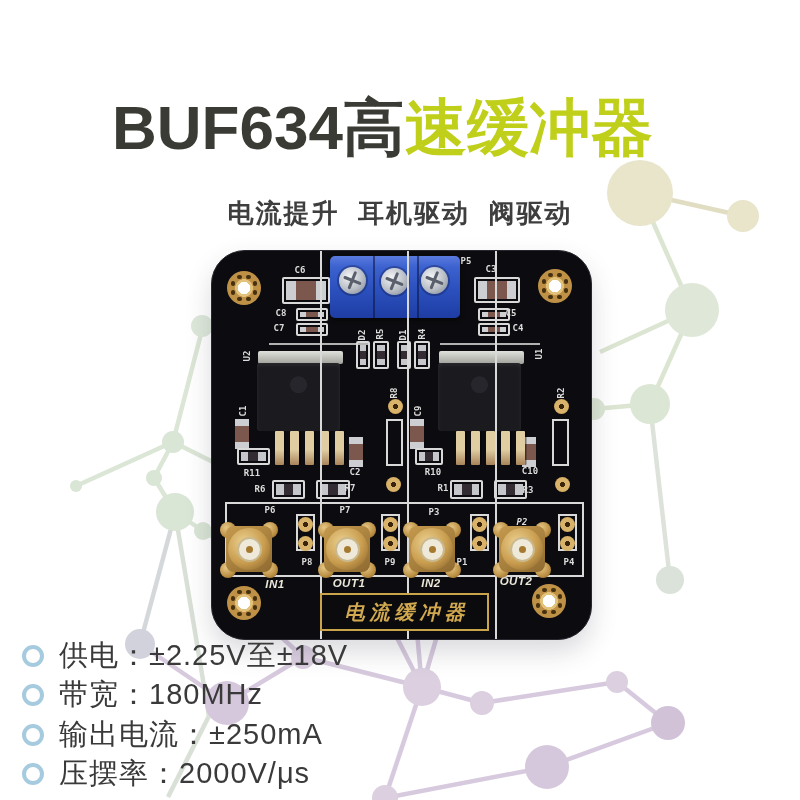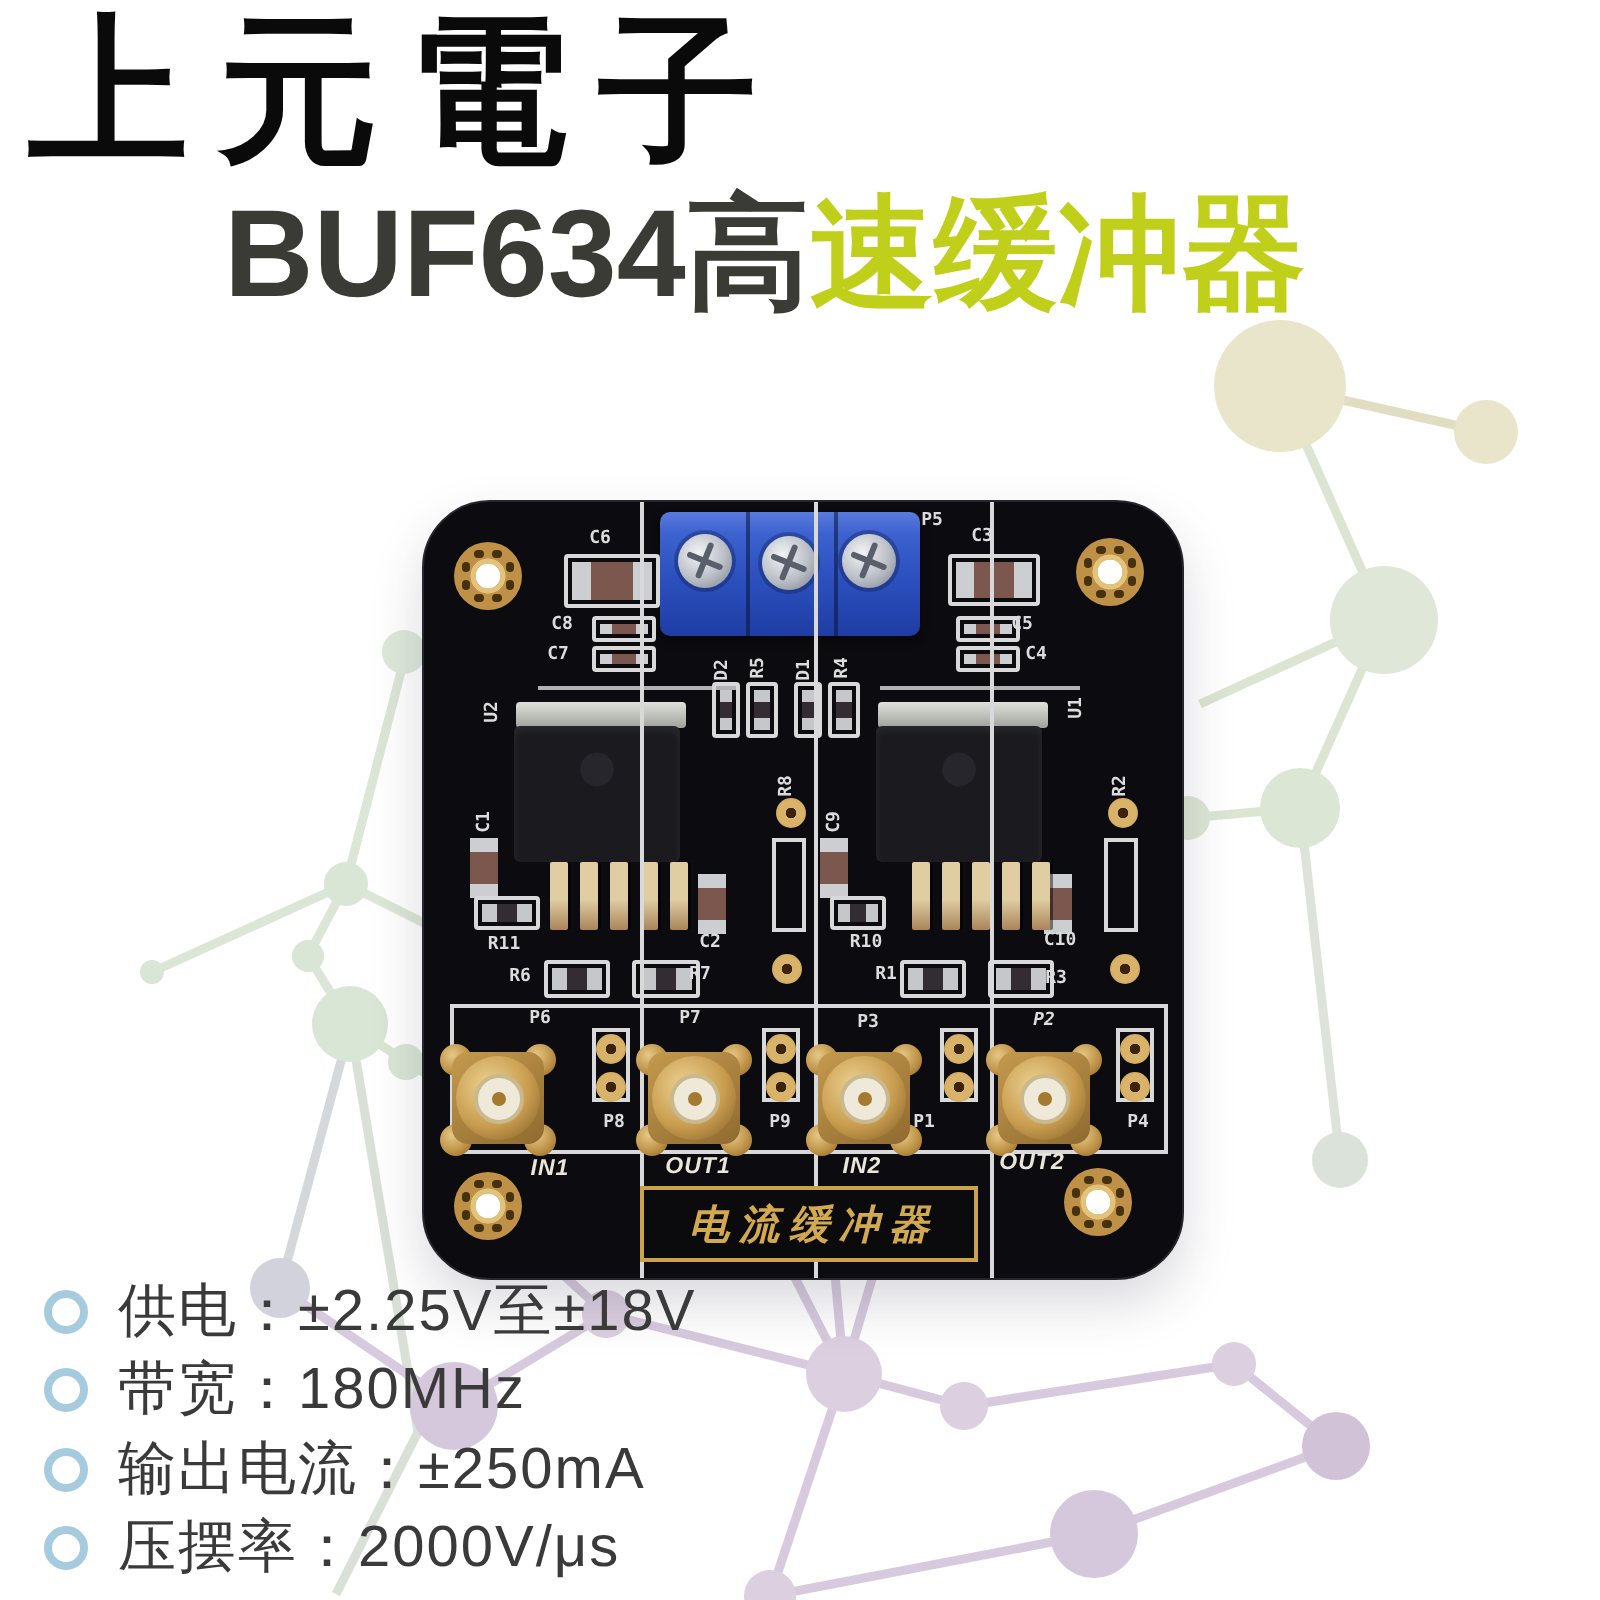--- a/index.html
+++ b/index.html
@@ -121,22 +121,22 @@
       <circle cx="140" cy="644" r="15" fill="#d2d2dc"></circle>
       <circle cx="303" cy="657" r="12" fill="#dbcfe0"></circle>
       <circle cx="227" cy="703" r="22" fill="#d6c8dc"></circle>
       <circle cx="422" cy="687" r="19" fill="#dbcfe0"></circle>
       <circle cx="482" cy="703" r="12" fill="#dbcfe0"></circle>
       <circle cx="547" cy="767" r="22" fill="#d6c8dc"></circle>
       <circle cx="385" cy="798" r="13" fill="#dbcfe0"></circle>
       <circle cx="617" cy="682" r="11" fill="#dbcfe0"></circle>
       <circle cx="668" cy="723" r="17" fill="#d2c2d8"></circle>
     </svg>
-  <h1 class="brand">上元電子</h1>
   <div class="title2"><span>BUF634高</span><span class="accent">速缓冲器</span></div>
+  <div class="subtitle">电流提升  耳机驱动  阀驱动</div>
   <div id="pcb" class="pcb">
       <div class="sline" style="left: 57px; top: 92px; width: 100px;"></div>
       <div class="sline" style="left: 228px; top: 92px; width: 100px;"></div>
       <div class="hole" style="left: 15px; top: 20px;">
         <div class="hole-dot" style="left: 25.8989px; top: 19.3623px;"></div>
         <div class="hole-dot" style="left: 19.4221px; top: 25.8741px;"></div>
         <div class="hole-dot" style="left: 10.2377px; top: 25.8989px;"></div>
         <div class="hole-dot" style="left: 3.72588px; top: 19.4221px;"></div>
         <div class="hole-dot" style="left: 3.70109px; top: 10.2377px;"></div>
         <div class="hole-dot" style="left: 10.1779px; top: 3.72588px;"></div>
@@ -338,21 +338,21 @@
       <div class="sl" style="left: 318px; top: 220px;">C10</div>
       <div class="sl" style="left: 40px; top: 222px;">R11</div>
       <div class="sl" style="left: 221px; top: 221px;">R10</div>
       <div class="sl" style="left: 48px; top: 238px;">R6</div>
       <div class="sl" style="left: 138px; top: 237px;">R7</div>
       <div class="sl" style="left: 231px; top: 237px;">R1</div>
       <div class="sl" style="left: 316px; top: 239px;">R3</div>
       <div class="sl" style="left: 58px; top: 259px;">P6</div>
       <div class="sl" style="left: 133px; top: 259px; text-align: right;">P7</div>
       <div class="sl" style="left: 222px; top: 261px;">P3</div>
-      <div class="sl" style="left: 310px; top: 260px; font-style: italic;">P2</div>
+      <div class="sl" style="left: 310px; top: 271px; font-style: italic;">P2</div>
       <div class="sl" style="left: 95px; top: 311px;">P8</div>
       <div class="sl" style="left: 178px; top: 311px;">P9</div>
       <div class="sl" style="left: 250px; top: 311px;">P1</div>
       <div class="sl" style="left: 357px; top: 311px;">P4</div>
       <div class="sl port" style="left: 63px; top: 334px;">IN1</div>
       <div class="sl port" style="left: 137px; top: 333px;">OUT1</div>
       <div class="sl port" style="left: 219px; top: 333px;">IN2</div>
       <div class="sl port" style="left: 304px; top: 331px;">OUT2</div>
       <div class="blabel" style="left: 108px; top: 342px; width: 169px; height: 38px;">电流缓冲器</div>
     </div>

